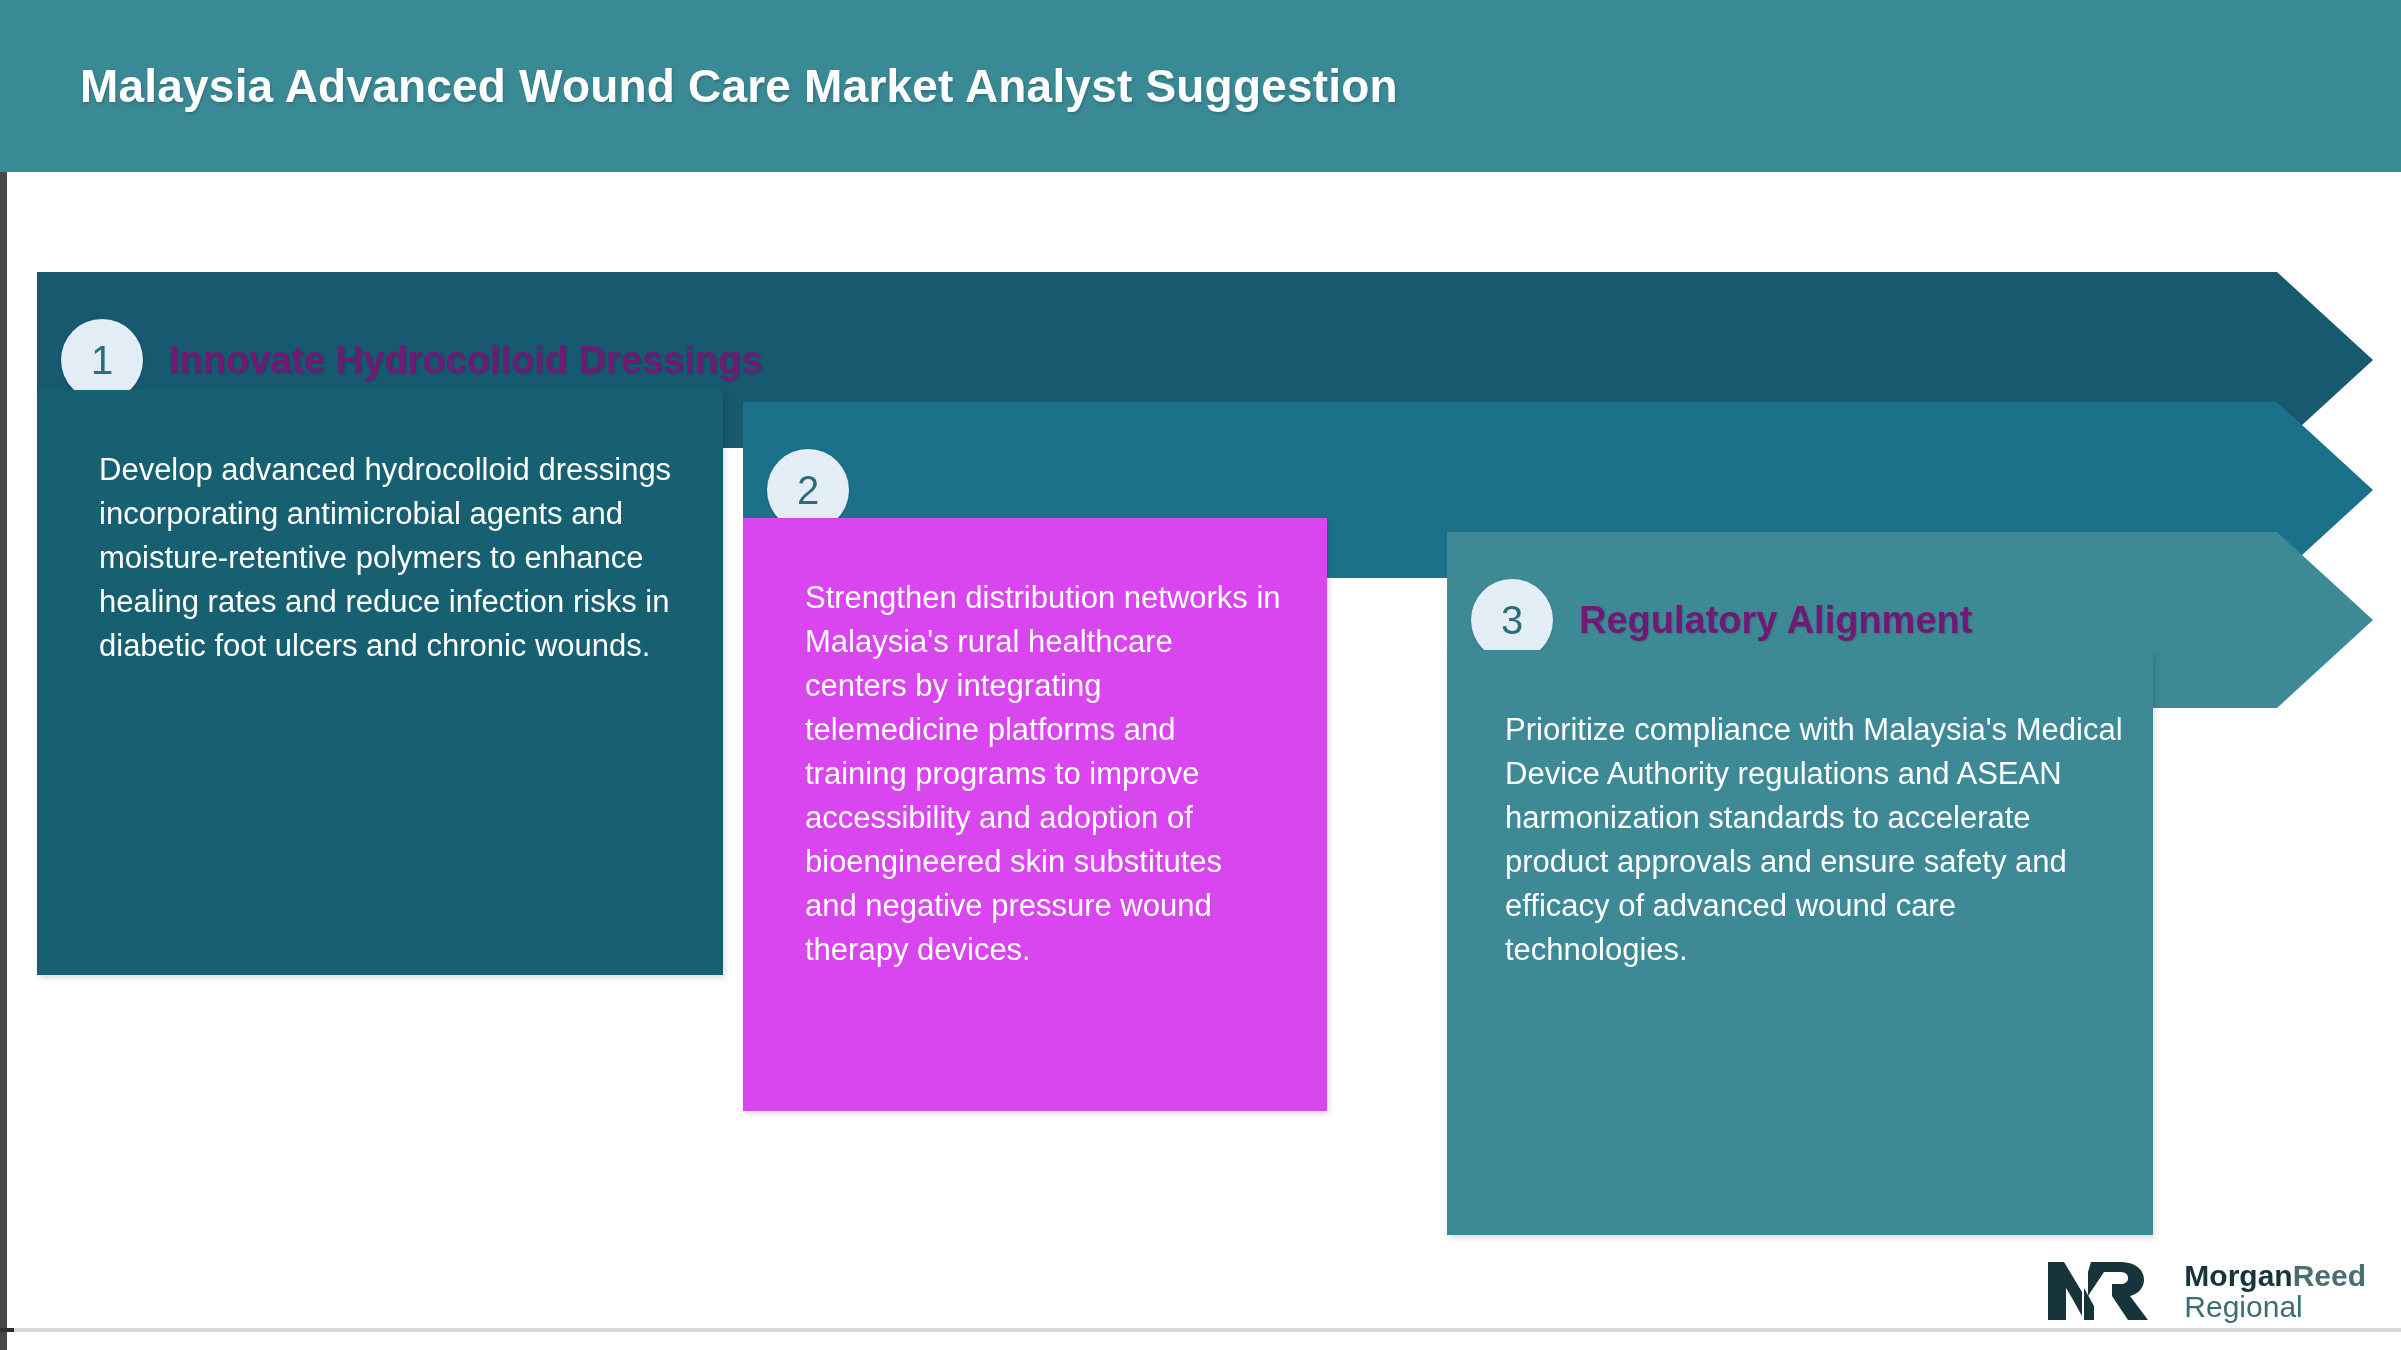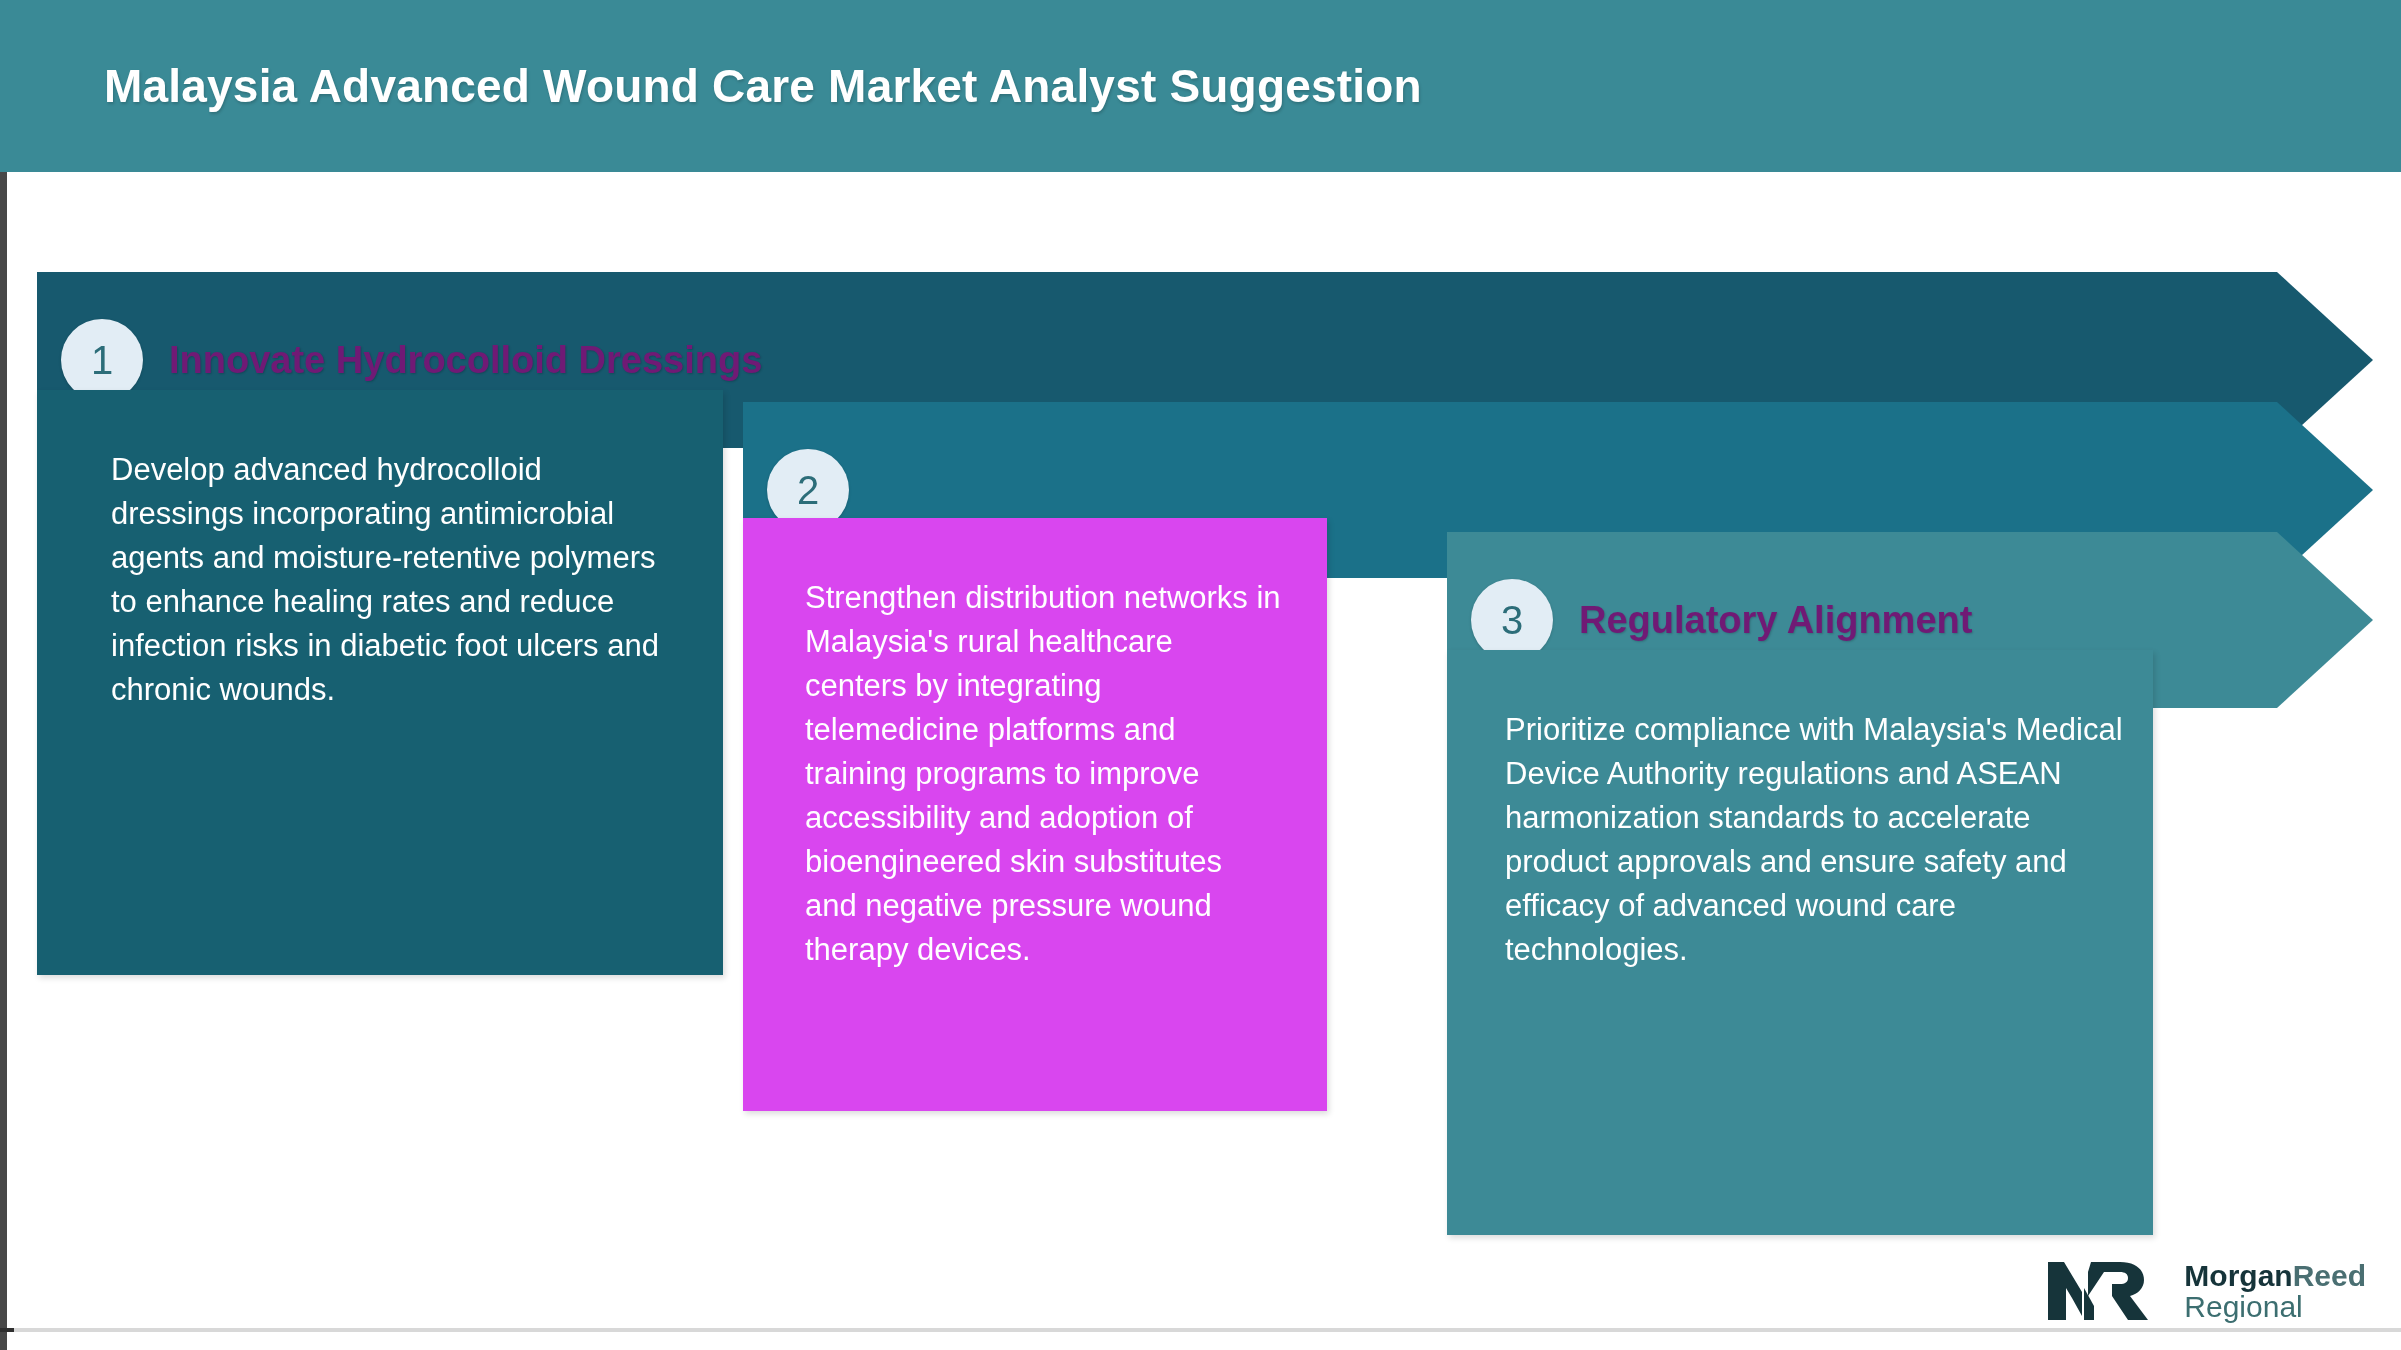--- a/index.html
+++ b/index.html
@@ -35,21 +35,21 @@
   
   #header-bar {
     position: absolute;
     left: 0; top: 0;
     width: 2401px; height: 172px;
     background: #3a8a96;
     display: flex;
     align-items: center;
   }
   #header-title {
-    margin-left: 104px;
+    margin-left: 80px;
     color: #ffffff;
     font-size: 46px;
     font-weight: bold;
     letter-spacing: .2px;
     white-space: nowrap;
     text-shadow: 1px 2px 3px rgba(0,0,0,.18);
   }
 
   
   .arrow-strip {
@@ -101,21 +101,21 @@
   .body-box {
     position: absolute;
     box-shadow: 2px 3px 6px rgba(0,0,0,.14);
   }
   .body-text {
     color: #ffffff;
     font-size: 31px;
     line-height: 1.42;
     padding: 58px 46px 0 62px;
   }
-  #body-box-1 { left: 37px;   top: 390px;  width: 686px;  height: 585px;  background: #176071; padding-left: 12px; }
+  #body-box-1 { left: 37px;   top: 390px;  width: 686px;  height: 585px;  background: #176071; }
   #body-box-2 { left: 743px;  top: 518px;  width: 584px;  height: 593px;  background: #d946ef; }
   #body-box-3 { left: 1447px; top: 650px;  width: 706px;  height: 585px;  background: #3d8a96; }
   #body-box-3 .body-text { padding-left: 58px; padding-right: 28px; }
 
   
   #source-note {
     position: absolute;
     left: 0; top: 1281px;
     width: 2401px;
     text-align: center;

